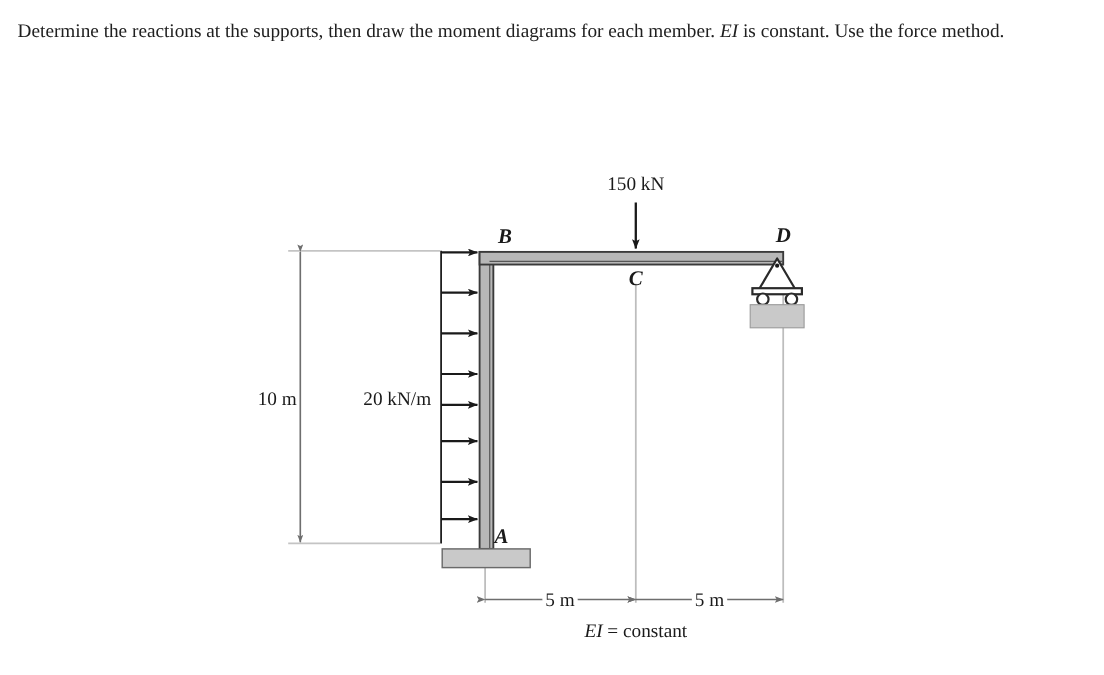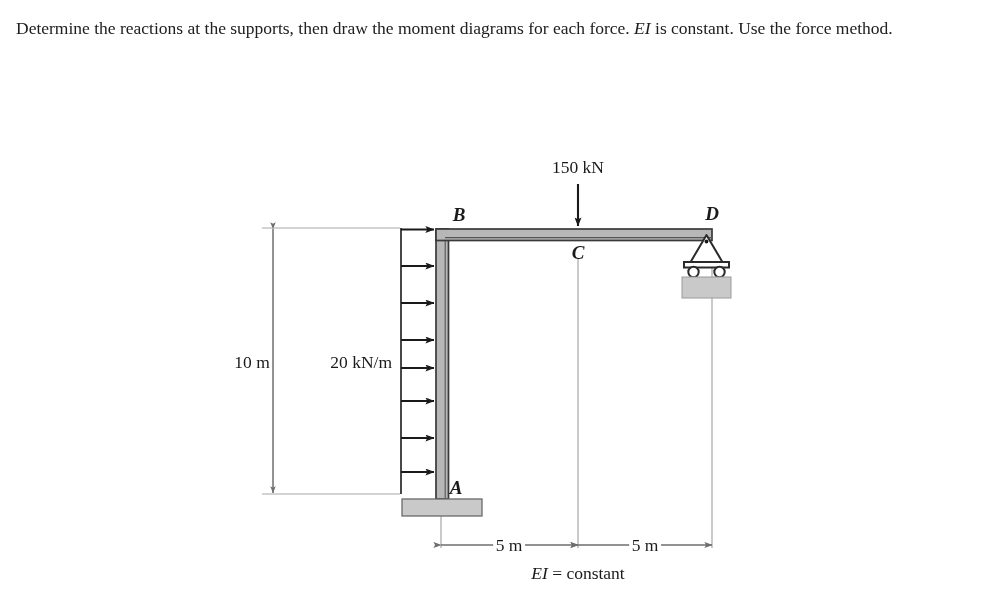--- a/index.html
+++ b/index.html
@@ -62,21 +62,21 @@
     font-size: 17.5px;
     fill: #1a1a1a;
   }
   .eitxt .ei {
     font-style: italic;
   }
 </style>
 </head>
 <body>
 
-<div id="problem-statement"><span>Determine the reactions at the supports, then draw the moment diagrams for each force. </span><span class="ital">EI</span><span> is constant. Use the force method.</span></div>
+<div id="problem-statement"><span>Determine the reactions at the supports, then draw the moment diagrams for each member. </span><span class="ital">EI</span><span> is constant. Use the force method.</span></div>
 
 <div id="figure-area">
 <svg id="figure-svg" width="1004" height="518" viewBox="0 0 1004 518" xmlns="http://www.w3.org/2000/svg">
 
   <defs>
     <marker id="ah-dark" markerWidth="9" markerHeight="7" refX="8.6" refY="3.5" orient="auto" markerUnits="userSpaceOnUse">
       <path d="M0,0 L9,3.5 L0,7 L1.9,3.5 z" fill="#1a1a1a"></path>
     </marker>
     <marker id="ah-dim" markerWidth="8" markerHeight="6" refX="7.6" refY="3" orient="auto" markerUnits="userSpaceOnUse">
       <path d="M0,0 L8,3 L0,6 L1.7,3 z" fill="#6e6e6e"></path>

